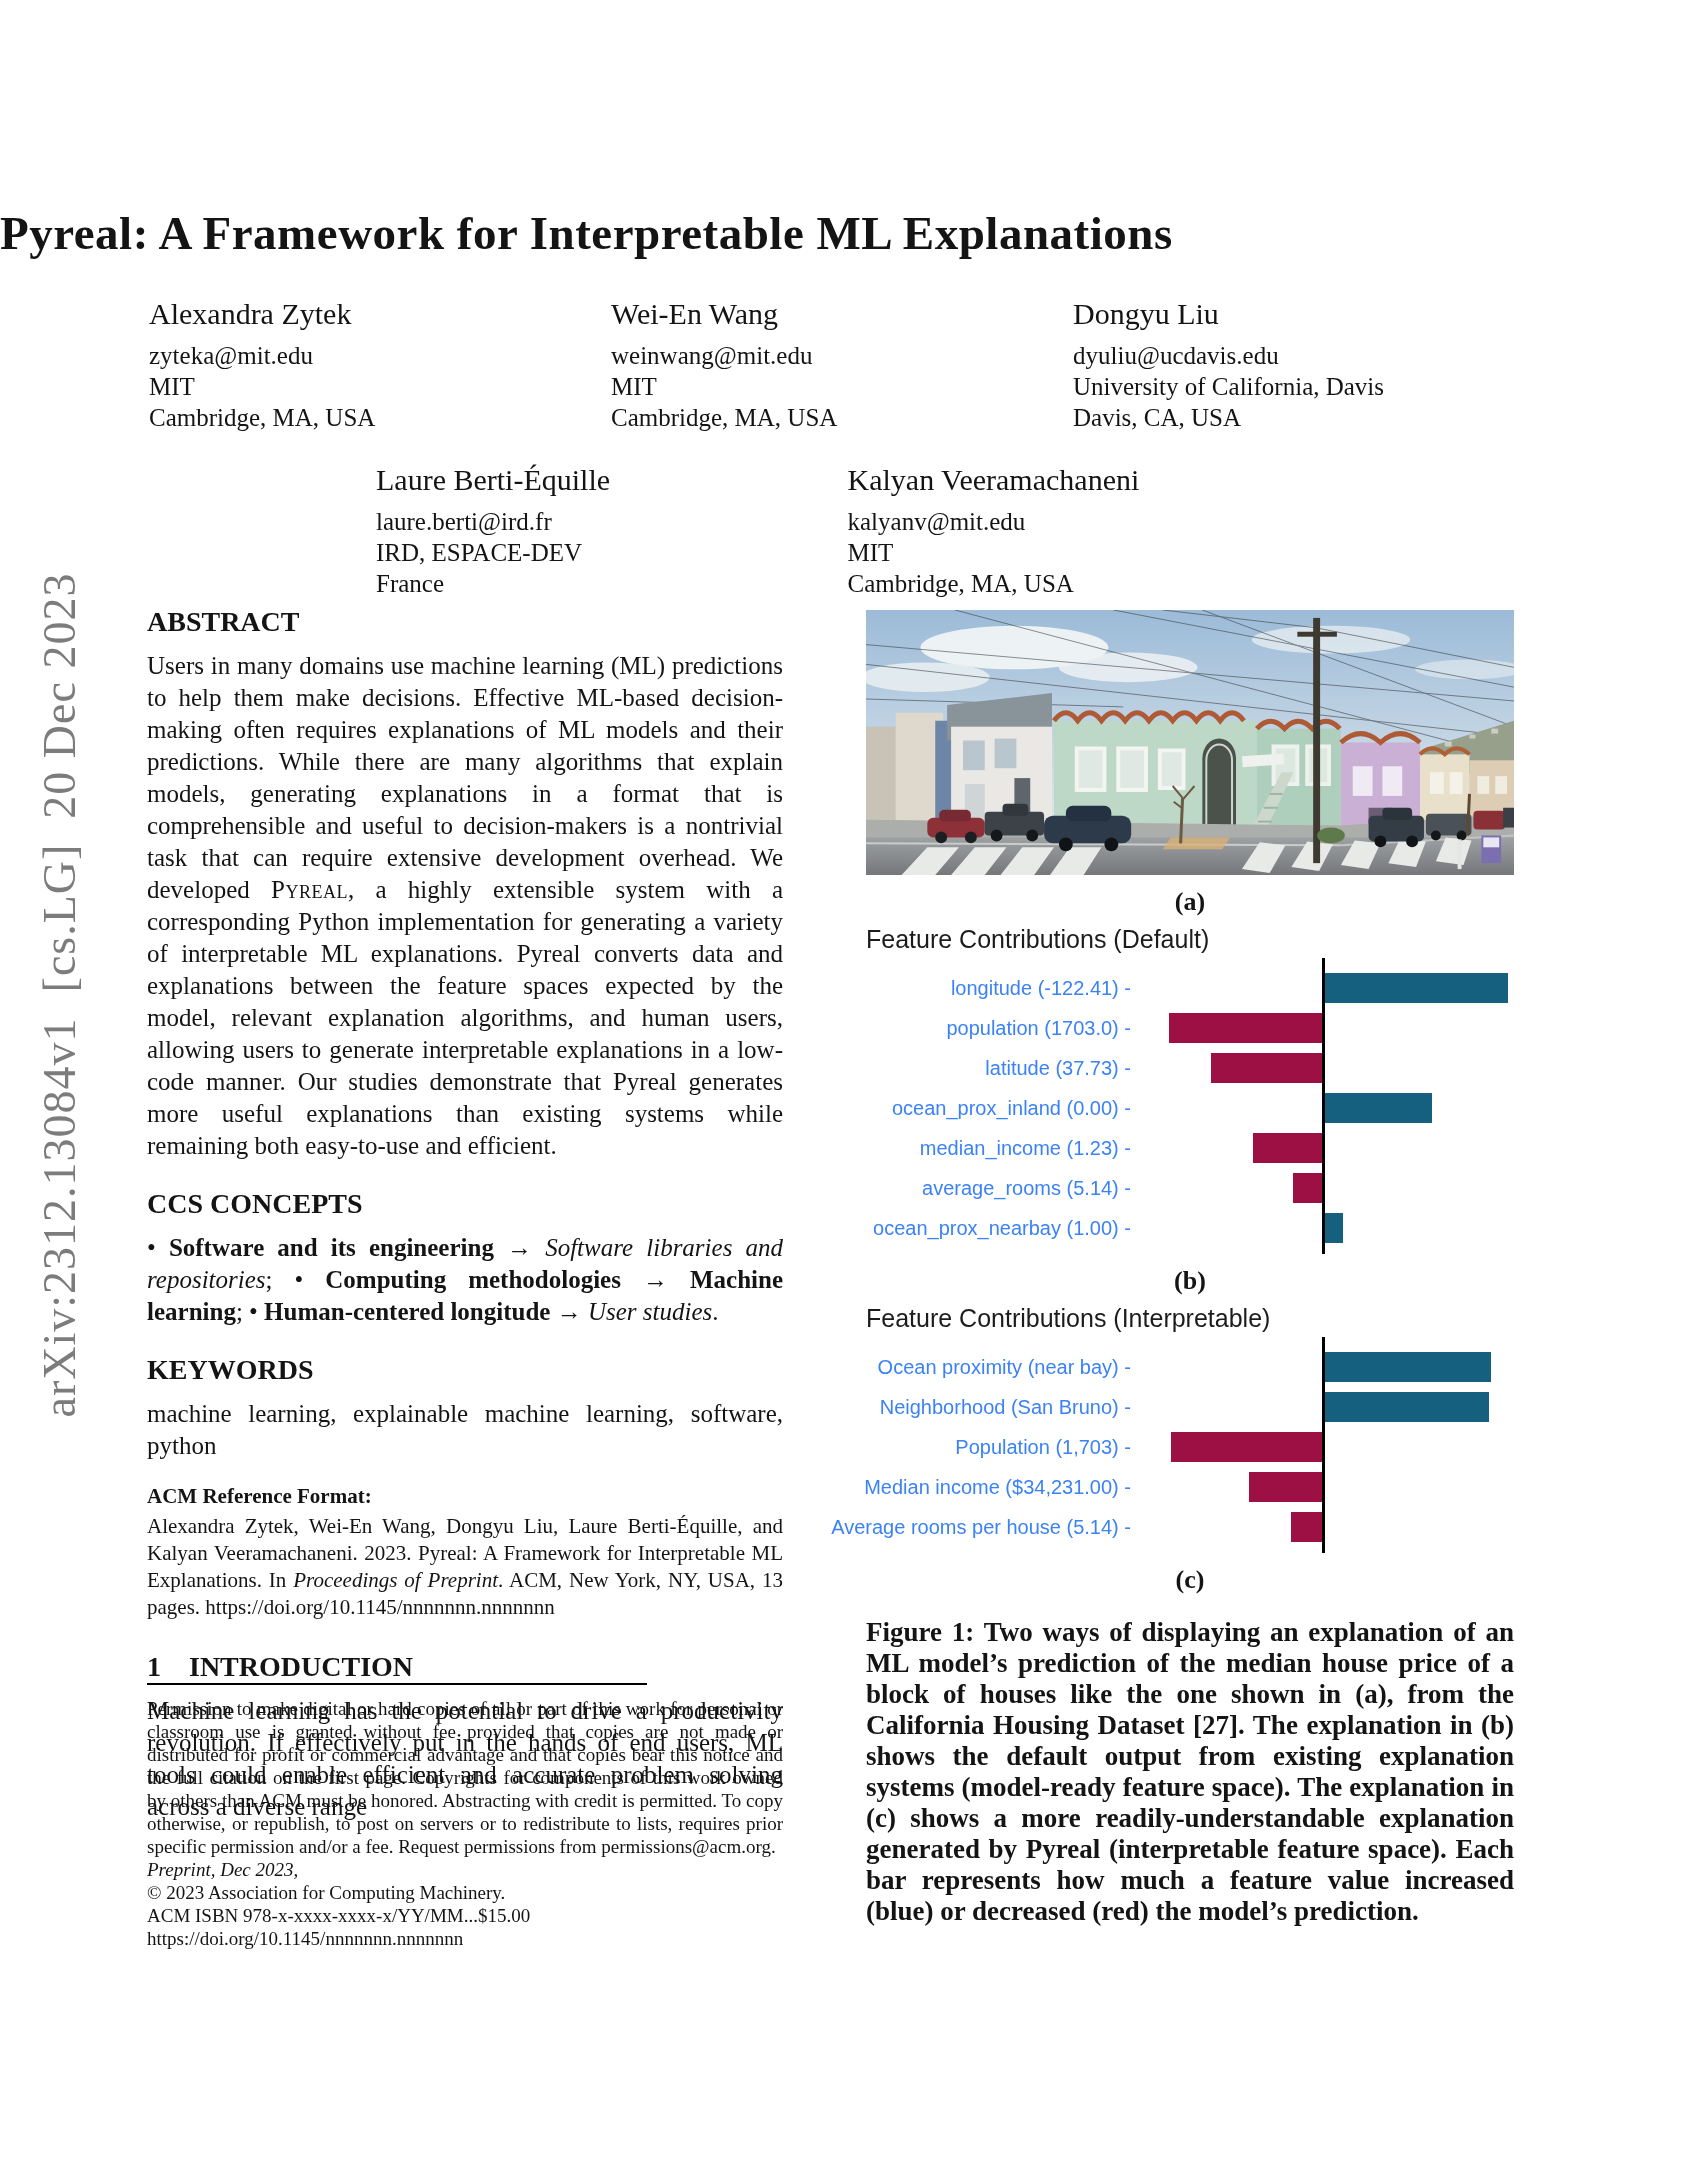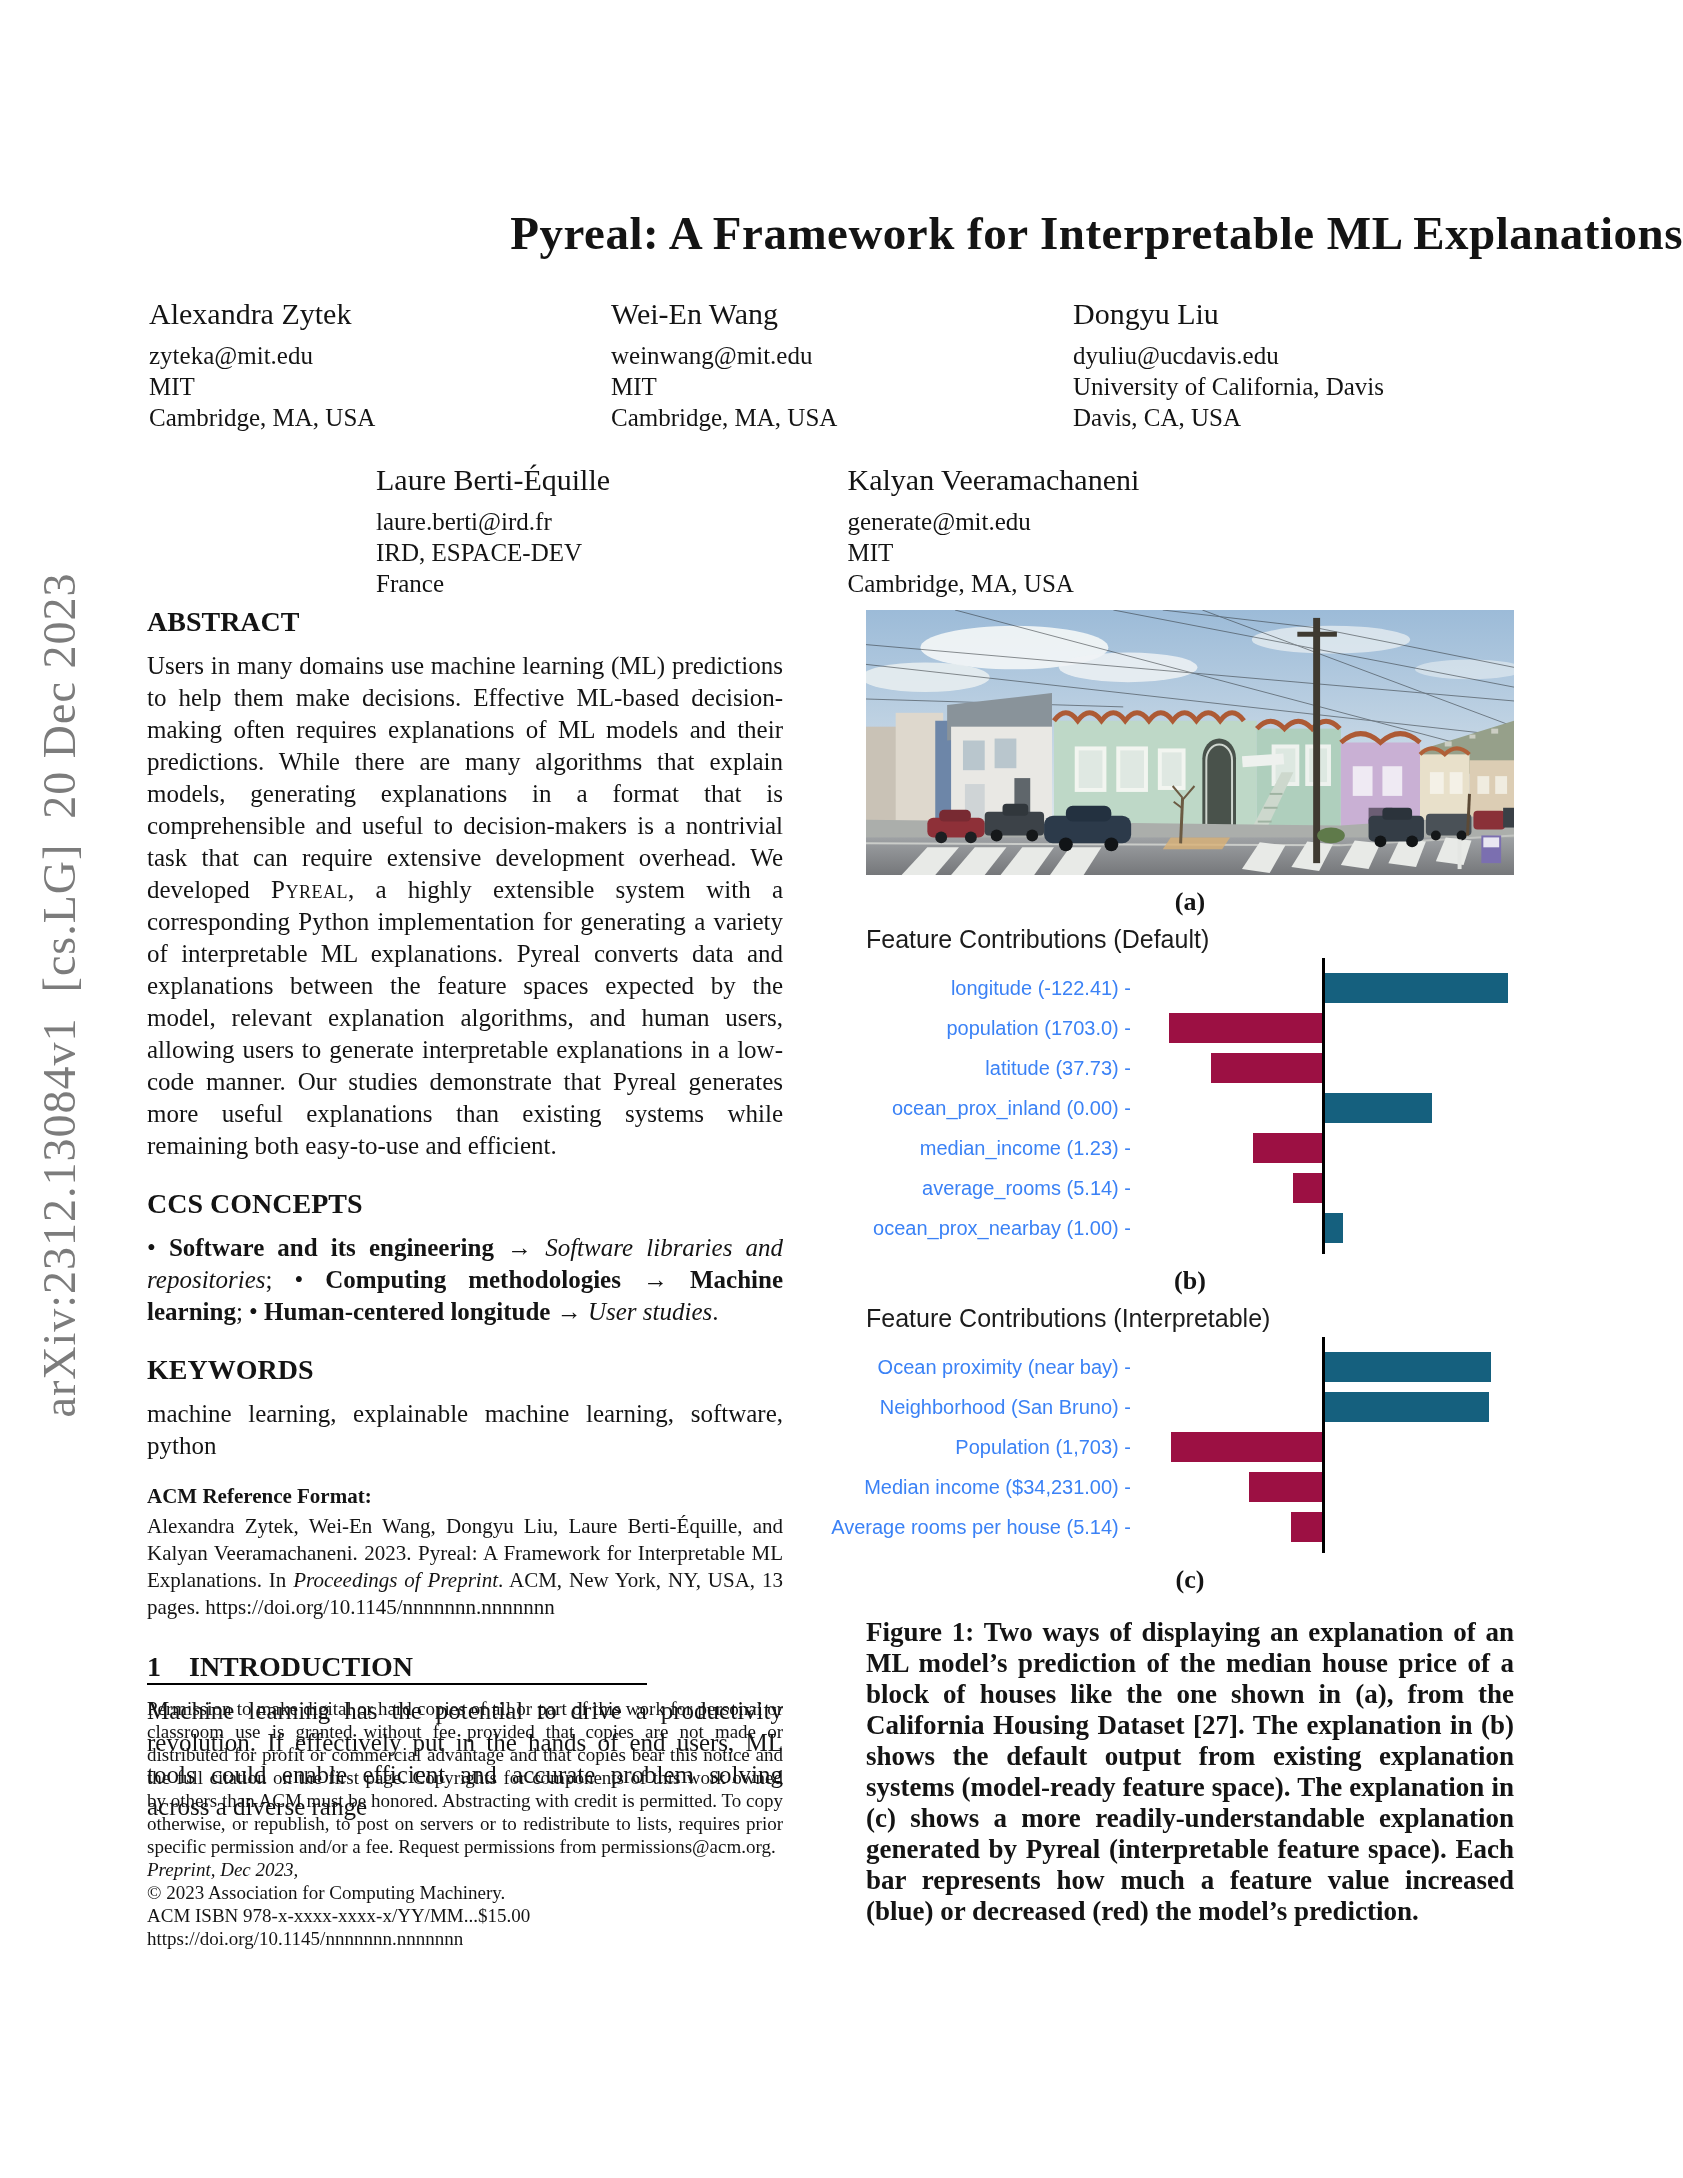--- a/index.html
+++ b/index.html
@@ -9,21 +9,21 @@
     margin:0 auto;
   }
   
   .arxiv-wrap { position:absolute; left:0; top:0; width:119px; height:2178px; }
   .arxiv-text {
     position:absolute; left:59px; top:995px;
     transform:translate(-50%,-50%) rotate(-90deg);
     white-space:pre; font-size:46px; color:#7c7c7c; letter-spacing:1px;
   }
   .paper-title {
-    position:absolute; top:206px; left:0; width:1683px; text-align:right;
+    position:absolute; top:206px; left:0; width:1683px; text-align:left;
     font-size:47px; font-weight:bold; letter-spacing:0.5px;
   }
   .authors-row1 { position:absolute; top:297px; left:149px; width:1386px; display:flex; }
   .authors-row2 { position:absolute; top:463px; left:376px; width:931px; display:flex;gap:12px; }
   .author { flex:1; text-align:left; }
   .author .name { font-size:30px; margin-bottom:9px; }
   .author .line { font-size:25px; line-height:31px; }
 
   .col-left { position:absolute; left:147px; top:606px; width:636px; }
   .col-right { position:absolute; left:866px; top:610px; width:648px; }
@@ -94,21 +94,21 @@
 
   <div class="authors-row2">
     <div class="author">
       <div class="name">Laure Berti-Équille</div>
       <div class="line">laure.berti@ird.fr</div>
       <div class="line">IRD, ESPACE-DEV</div>
       <div class="line">France</div>
     </div>
     <div class="author">
       <div class="name">Kalyan Veeramachaneni</div>
-      <div class="line">generate@mit.edu</div>
+      <div class="line">kalyanv@mit.edu</div>
       <div class="line">MIT</div>
       <div class="line">Cambridge, MA, USA</div>
     </div>
   </div>
 
   <div class="col-left">
     <div class="sec-head">ABSTRACT</div>
     <p class="body-p mb24"><span>Users in many domains use machine learning (ML) predictions to help them make decisions. Effective ML-based decision-making often requires explanations of ML models and their predictions. While there are many algorithms that explain models, generating explanations in a format that is comprehensible and useful to decision-makers is a nontrivial task that can require extensive development overhead. We developed </span><span class="smallcaps">Pyreal</span><span>, a highly extensible system with a corresponding Python implementation for generating a variety of interpretable ML explanations. Pyreal converts data and explanations between the feature spaces expected by the model, relevant explanation algorithms, and human users, allowing users to generate interpretable explanations in a low-code manner. Our studies demonstrate that Pyreal generates more useful explanations than existing systems while remaining both easy-to-use and efficient.</span></p>
 
     <div class="sec-head mt26">CCS CONCEPTS</div>

